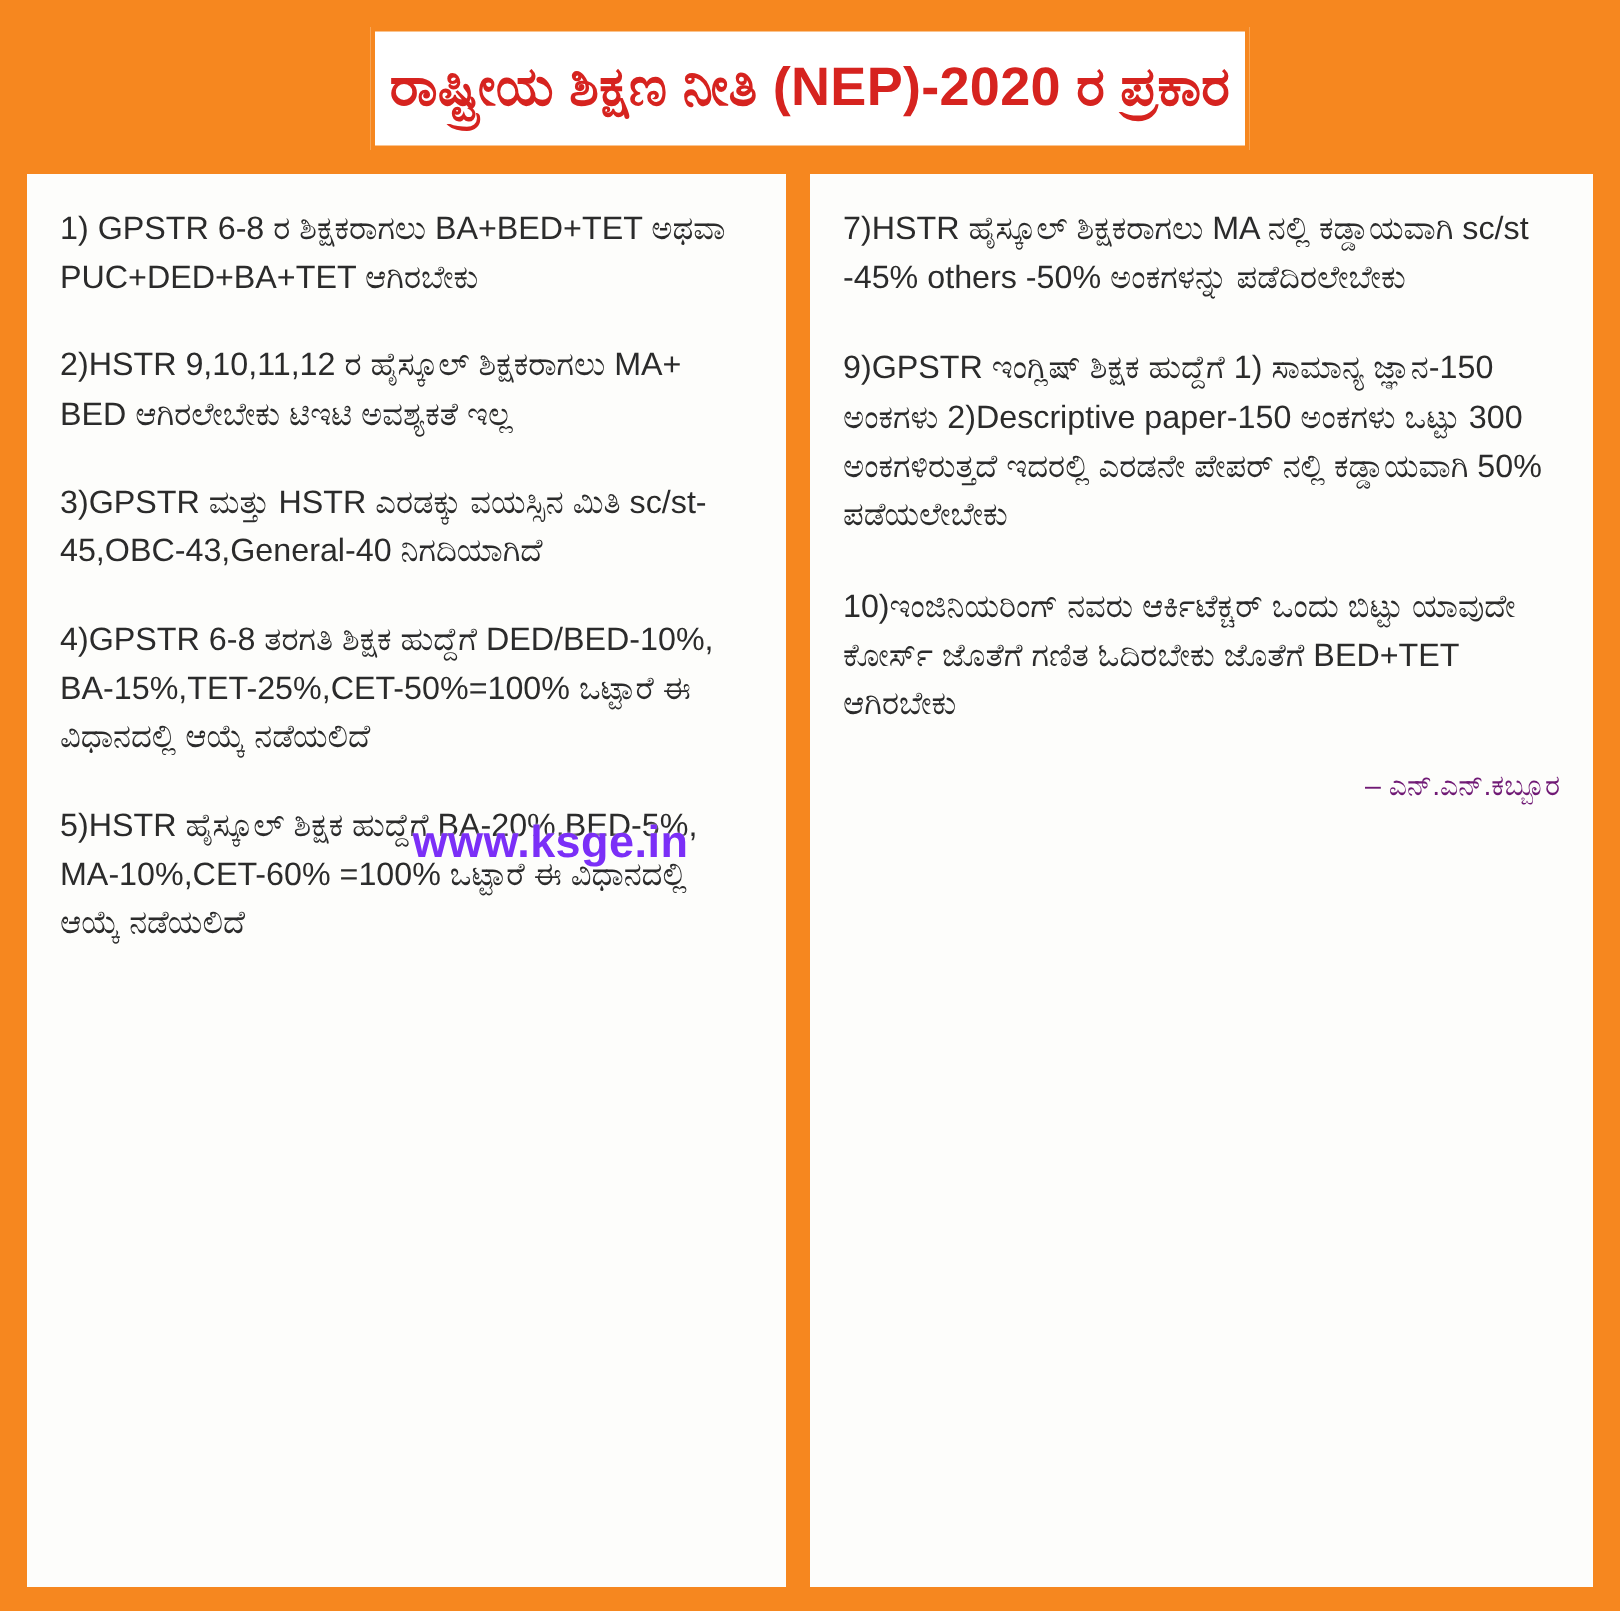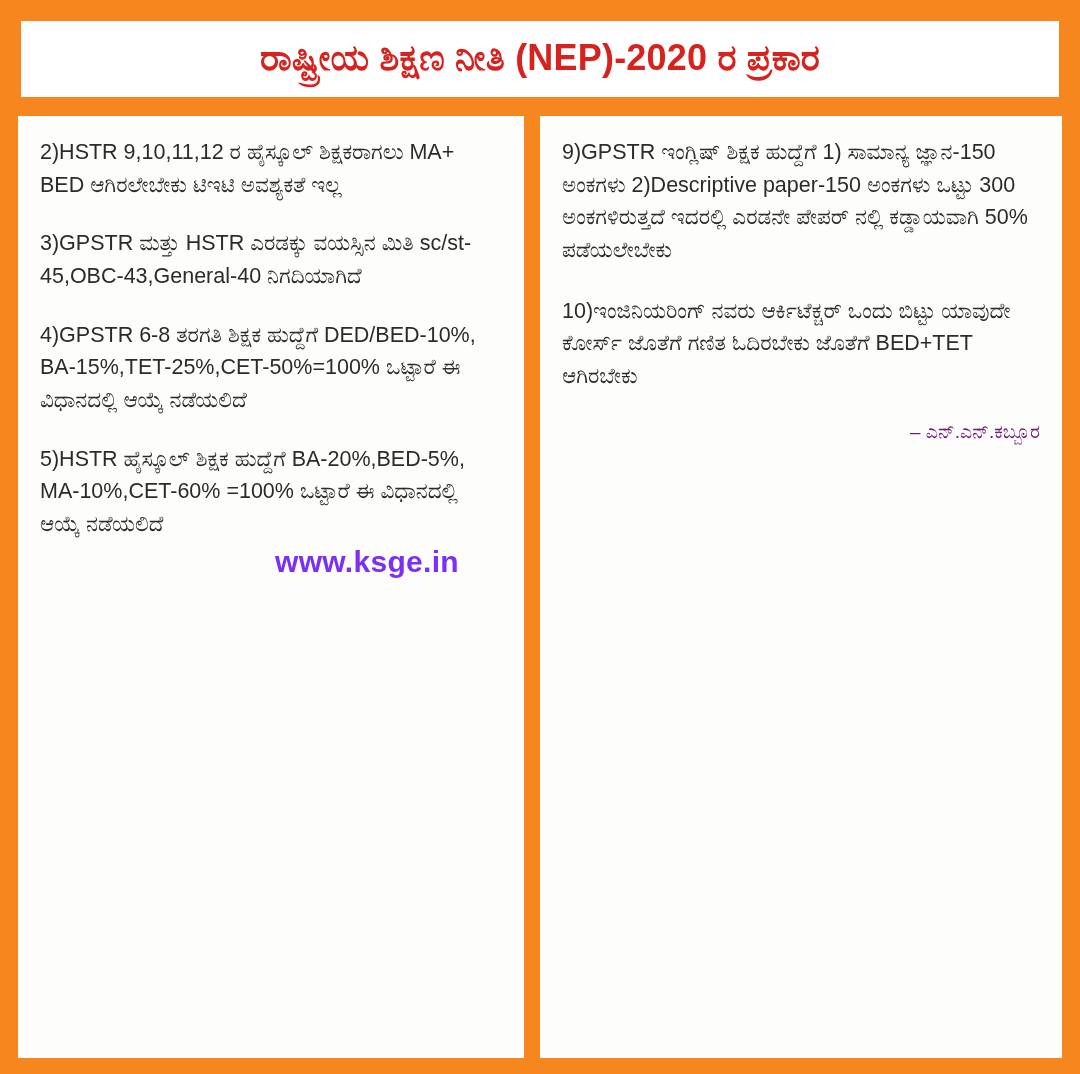--- a/index.html
+++ b/index.html
@@ -17,20 +17,21 @@
   .poster {
     position: absolute;
     left: 0; top: 0;
     width: 1080px;
     height: 1074px;
     background: #f6871f;
     box-sizing: border-box;
     padding: 18px 18px 16px 18px;
     display: flex;
     flex-direction: column;
+    align-items: center;
   }
   .title-bar {
     background: #ffffff;
     border: 3px solid #f6871f;
     box-sizing: border-box;
     padding: 14px 10px 16px 10px;
     text-align: center;
     flex: 0 0 auto;
   }
   .title-line {
@@ -95,27 +96,29 @@
 
 <div class="poster">
 
   <div class="title-bar">
     <div class="title-line">ರಾಷ್ಟ್ರೀಯ ಶಿಕ್ಷಣ ನೀತಿ (NEP)-2020 ರ ಪ್ರಕಾರ</div>
   </div>
 
   <div class="columns">
 
     <div class="col col-left">
+      <p class="item">1) GPSTR 6-8 ರ ಶಿಕ್ಷಕರಾಗಲು BA+BED+TET ಅಥವಾ PUC+DED+BA+TET ಆಗಿರಬೇಕು</p>
       <p class="item">2)HSTR 9,10,11,12 ರ ಹೈಸ್ಕೂಲ್ ಶಿಕ್ಷಕರಾಗಲು MA+ BED ಆಗಿರಲೇಬೇಕು ಟಿಇಟಿ ಅವಶ್ಯಕತೆ ಇಲ್ಲ</p>
       <p class="item">3)GPSTR ಮತ್ತು HSTR ಎರಡಕ್ಕು ವಯಸ್ಸಿನ ಮಿತಿ sc/st-45,OBC-43,General-40 ನಿಗದಿಯಾಗಿದೆ</p>
       <p class="item">4)GPSTR 6-8 ತರಗತಿ ಶಿಕ್ಷಕ ಹುದ್ದೆಗೆ DED/BED-10%, BA-15%,TET-25%,CET-50%=100% ಒಟ್ಟಾರೆ ಈ ವಿಧಾನದಲ್ಲಿ ಆಯ್ಕೆ ನಡೆಯಲಿದೆ</p>
       <p class="item">5)HSTR ಹೈಸ್ಕೂಲ್  ಶಿಕ್ಷಕ ಹುದ್ದೆಗೆ BA-20%,BED-5%, MA-10%,CET-60% =100% ಒಟ್ಟಾರೆ ಈ ವಿಧಾನದಲ್ಲಿ ಆಯ್ಕೆ ನಡೆಯಲಿದೆ</p>
     </div>
 
     <div class="col col-right">
+      <p class="item">7)HSTR ಹೈಸ್ಕೂಲ್ ಶಿಕ್ಷಕರಾಗಲು MA ನಲ್ಲಿ ಕಡ್ಡಾಯವಾಗಿ sc/st -45% others -50% ಅಂಕಗಳನ್ನು ಪಡೆದಿರಲೇಬೇಕು</p>
       <p class="item">9)GPSTR ಇಂಗ್ಲಿಷ್ ಶಿಕ್ಷಕ ಹುದ್ದೆಗೆ 1) ಸಾಮಾನ್ಯ ಜ್ಞಾನ-150 ಅಂಕಗಳು 2)Descriptive paper-150 ಅಂಕಗಳು ಒಟ್ಟು 300 ಅಂಕಗಳಿರುತ್ತದೆ ಇದರಲ್ಲಿ ಎರಡನೇ ಪೇಪರ್ ನಲ್ಲಿ ಕಡ್ಡಾಯವಾಗಿ 50% ಪಡೆಯಲೇಬೇಕು</p>
       <p class="item">10)ಇಂಜಿನಿಯರಿಂಗ್ ನವರು ಆರ್ಕಿಟೆಕ್ಚರ್ ಒಂದು ಬಿಟ್ಟು ಯಾವುದೇ ಕೋರ್ಸ್ ಜೊತೆಗೆ ಗಣಿತ ಓದಿರಬೇಕು ಜೊತೆಗೆ BED+TET ಆಗಿರಬೇಕು</p>
       <div class="signature">– ಎನ್.ಎನ್.ಕಬ್ಬೂರ</div>
     </div>
 
   </div>
 
   <div class="watermark">www.ksge.in</div>
 </div>
 

